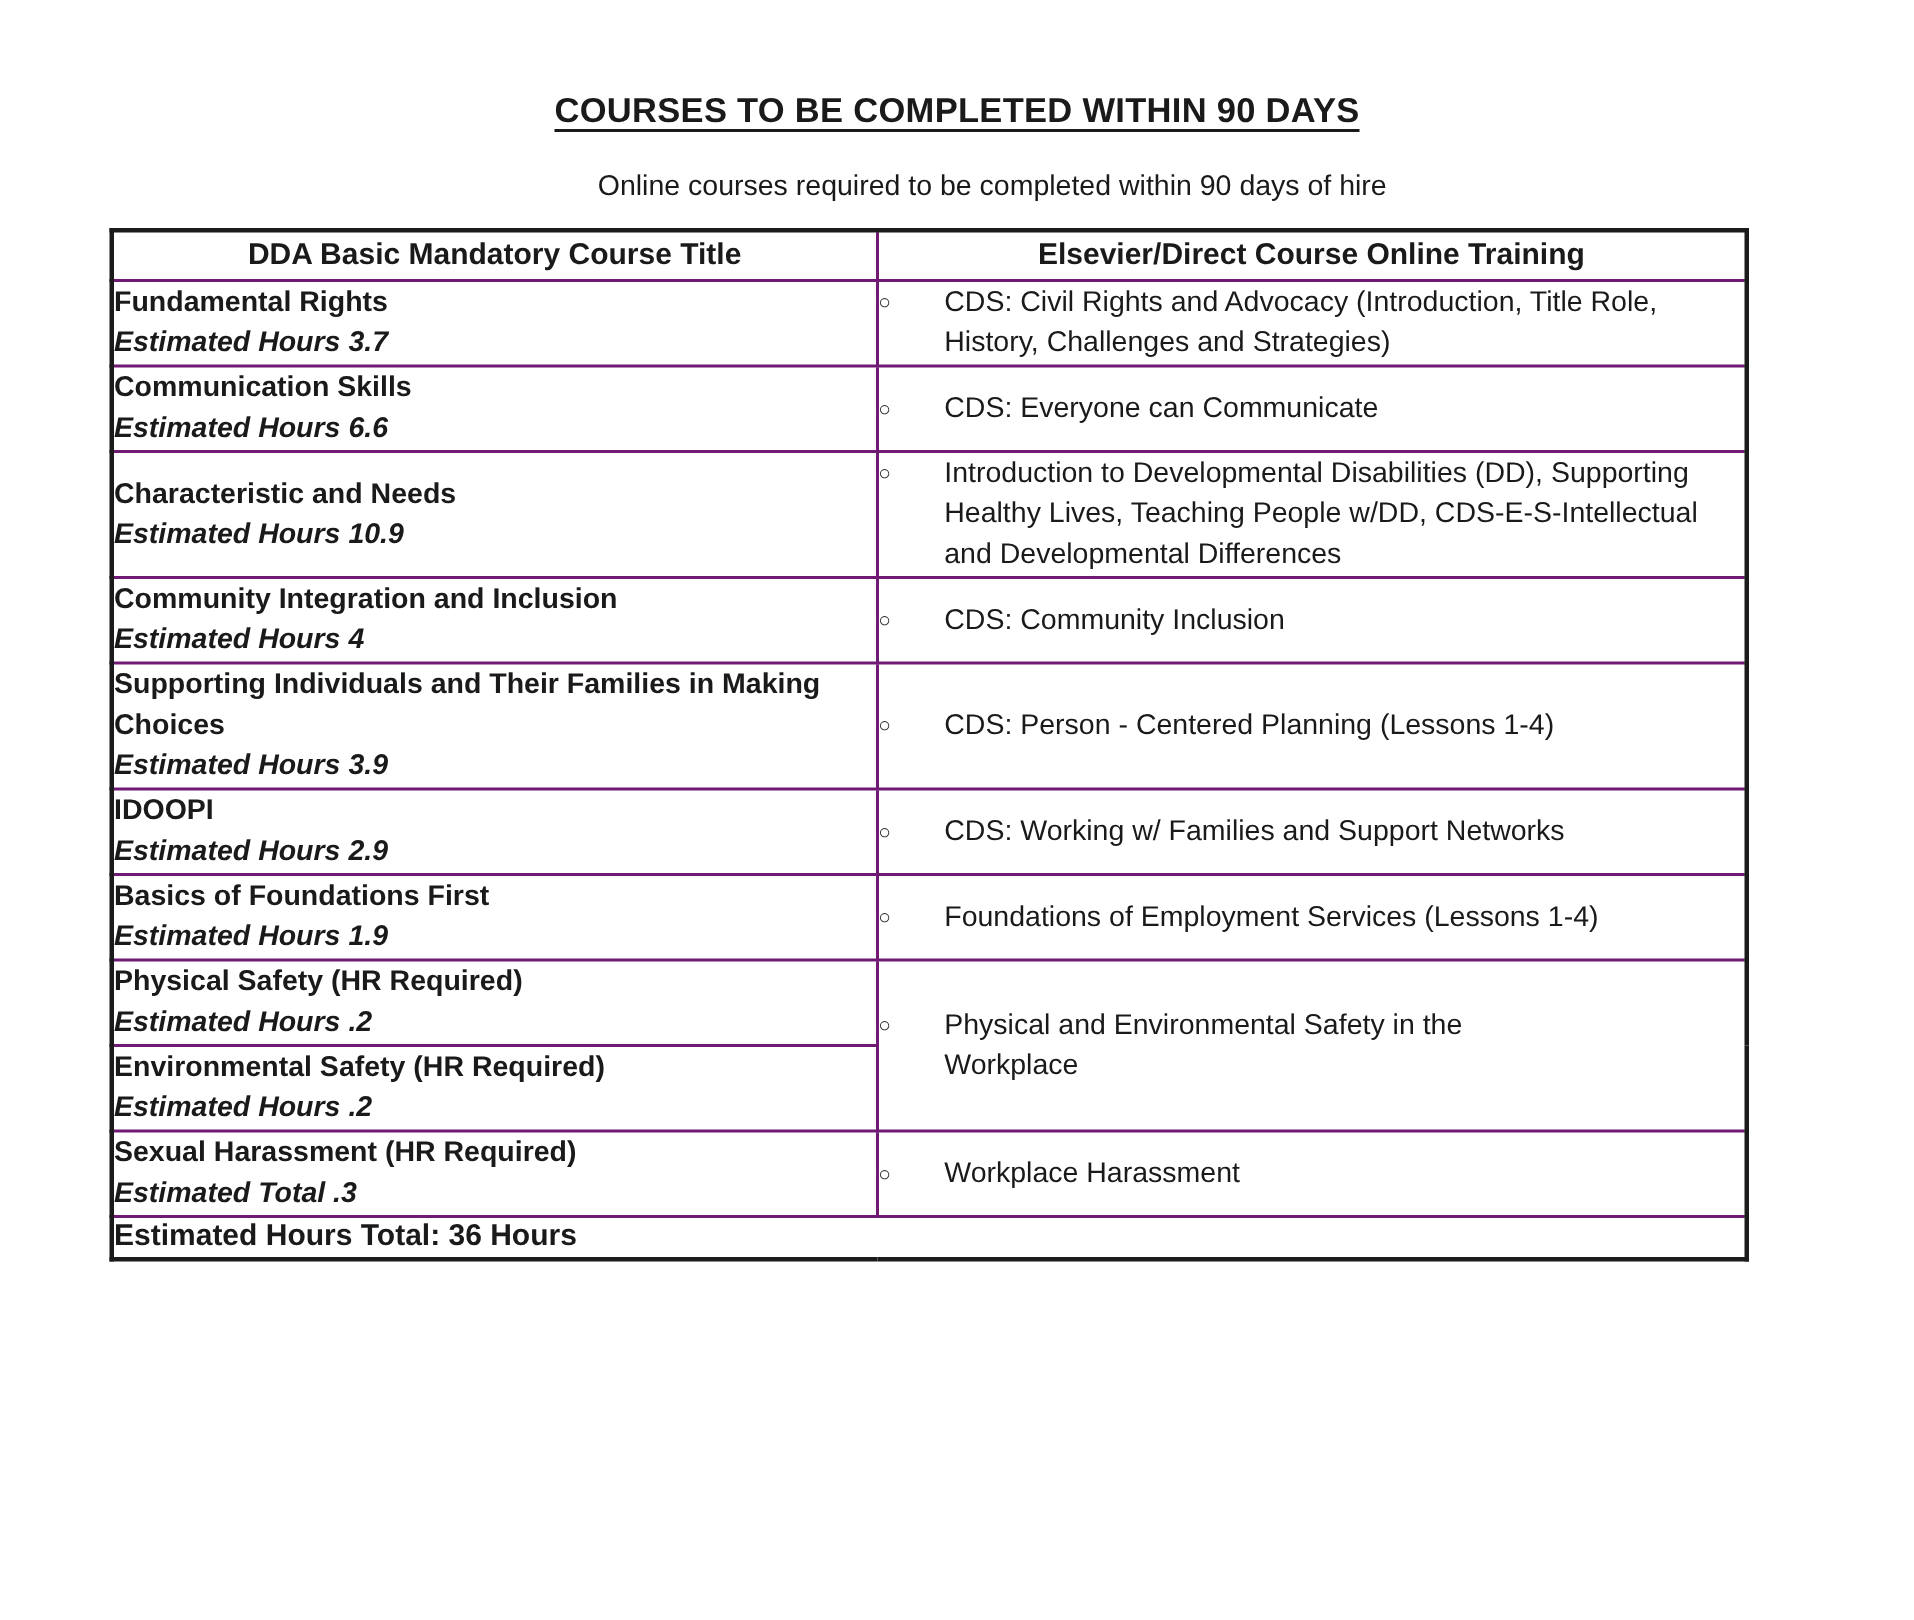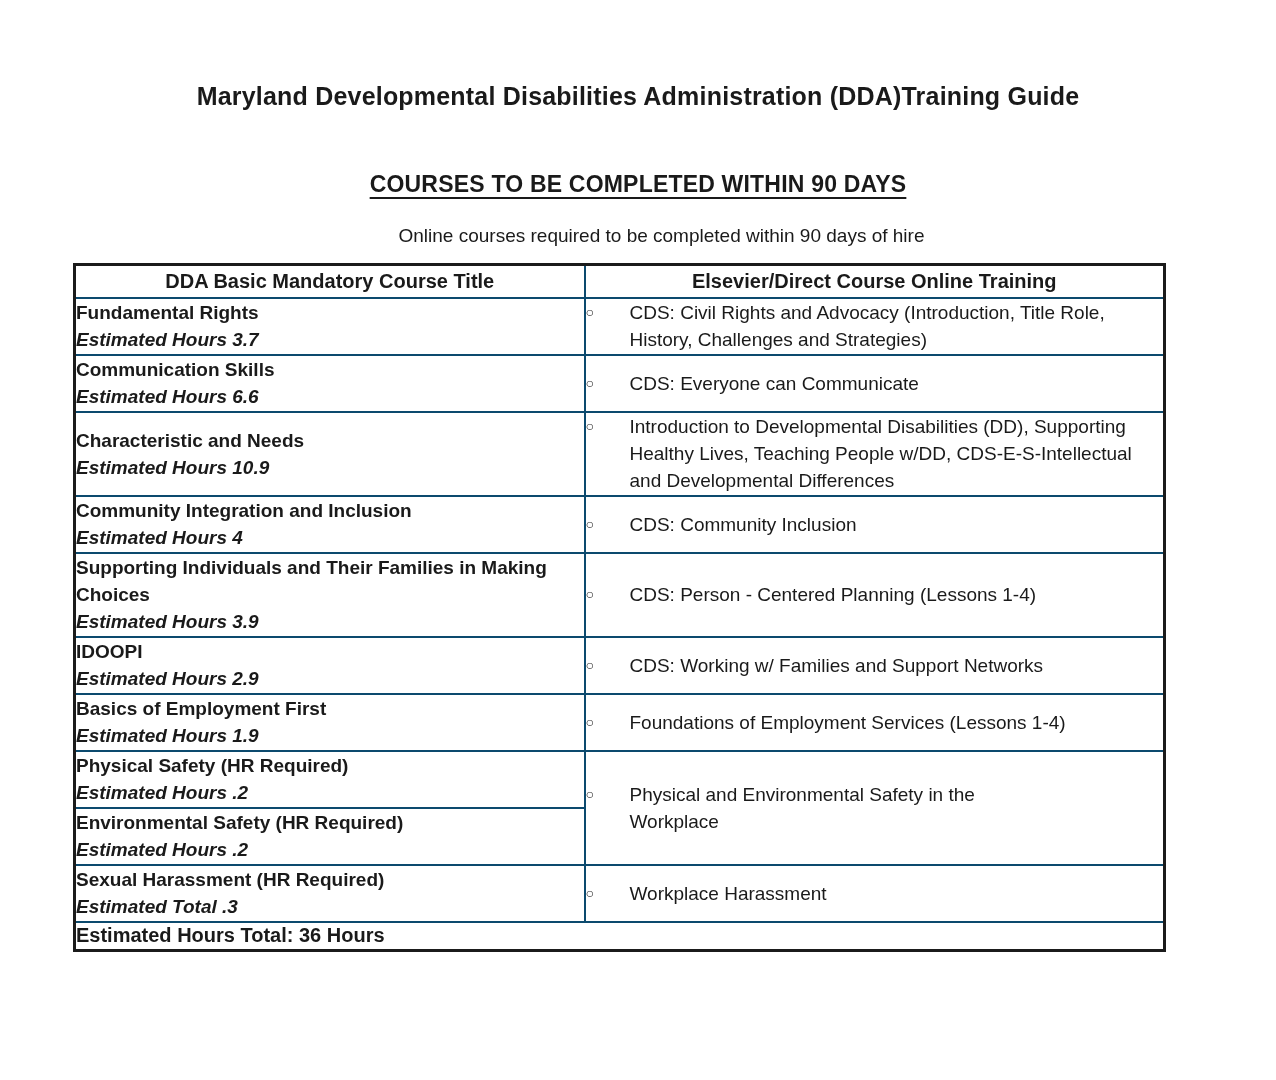--- a/index.html
+++ b/index.html
@@ -40,21 +40,21 @@
   }
   table.courses {
     border-collapse: collapse;
     table-layout: fixed;
     width: 1090px;
     margin: 16px 0 0 73px;
     border: 3px solid #1b1b1b;
   }
   table.courses th,
   table.courses td {
-    border: 2px solid #0c4a6e;
+    border: 2px solid #701a75;
     padding: 0;
     vertical-align: middle;
   }
   tr.head { height: 33px; }
   tr.r2   { height: 57px; }
   tr.r3   { height: 84px; margin-left: 16px; }
   tr.foot { height: 29px; }
   th.col-header {
     font-size: 20px;
     font-weight: bold;
@@ -88,21 +88,20 @@
   td.total-row {
     font-size: 20px;
     font-weight: bold;
   }
 </style>
 </head>
 <body>
 
 <div>
 
-  <h1 class="doc-title">Maryland Developmental Disabilities Administration (DDA)Training Guide</h1>
 
   <h2 class="section-heading">COURSES TO BE COMPLETED WITHIN 90 DAYS</h2>
 
   <p class="section-subheading">Online courses required to be completed within 90 days of hire</p>
 
   <table class="courses">
     <colgroup>
       <col style="width:510px">
       <col style="width:580px">
     </colgroup>
@@ -187,21 +186,21 @@
         <td class="training">
           <div class="bullet-line">
             <span class="bullet">○</span>
             <div class="training-text">CDS: Working w/ Families and Support Networks</div>
           </div>
         </td>
       </tr>
 
       <tr class="r2">
         <td class="course">
-          <div>Basics of Employment First</div>
+          <div>Basics of Foundations First</div>
           <div class="course-hours">Estimated Hours 1.9</div>
         </td>
         <td class="training">
           <div class="bullet-line">
             <span class="bullet">○</span>
             <div class="training-text">Foundations of Employment Services (Lessons 1-4)</div>
           </div>
         </td>
       </tr>
 

